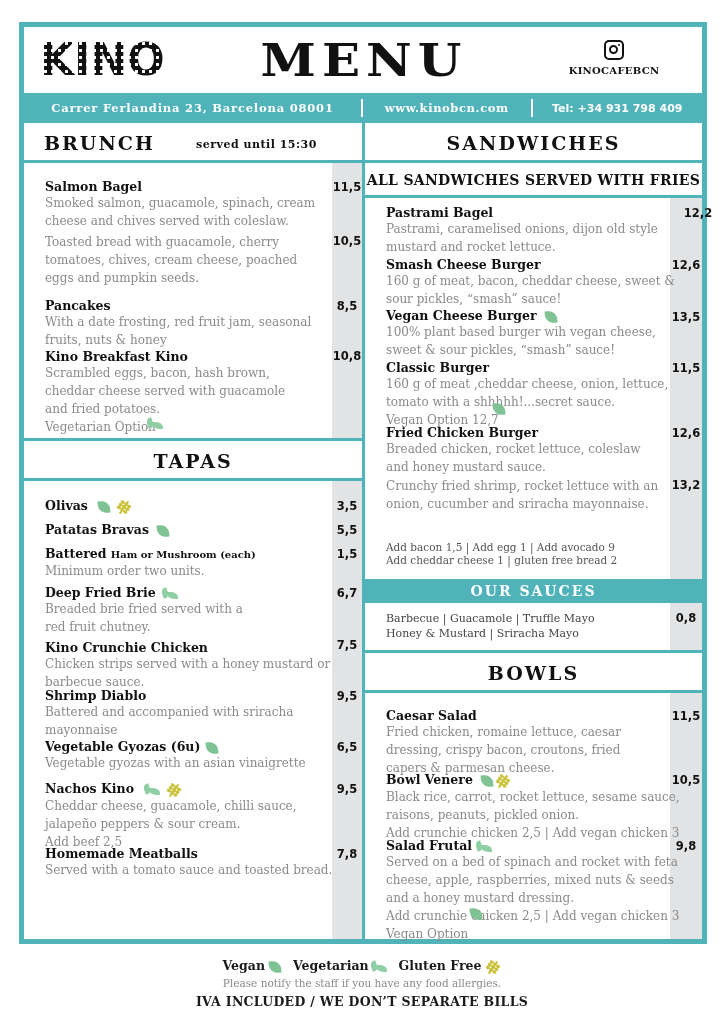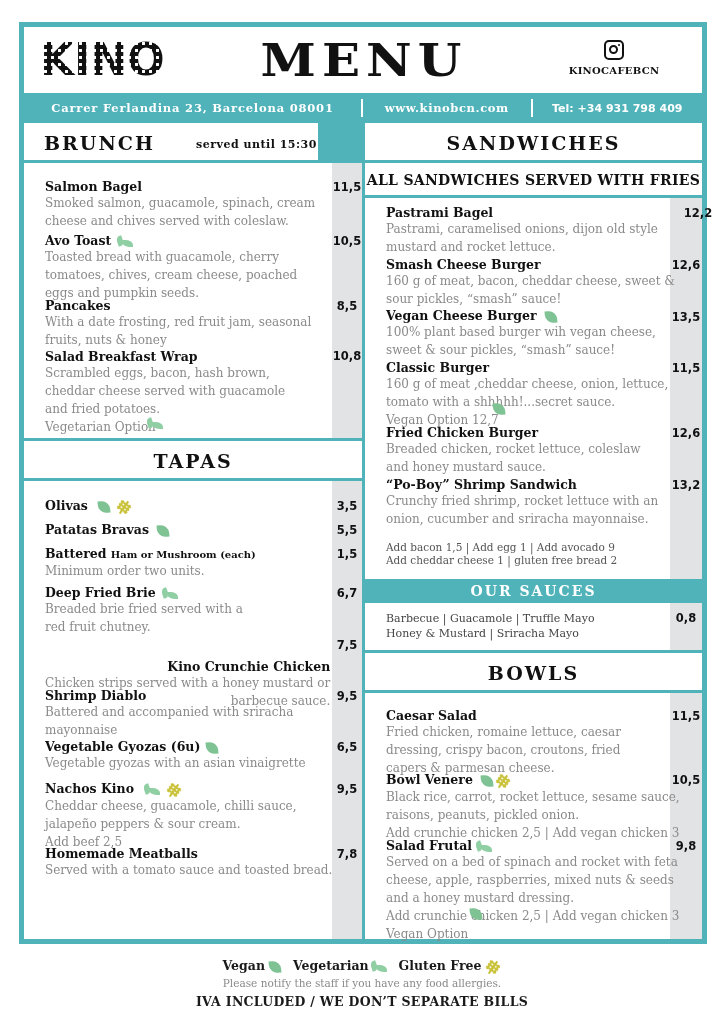--- a/index.html
+++ b/index.html
@@ -66,52 +66,51 @@
 </div>
 
 <div class="info">
   <div class="a">Carrer Ferlandina 23, Barcelona 08001</div>
   <div class="sep"></div>
   <div class="b">www.kinobcn.com</div>
   <div class="sep"></div>
   <div class="c">Tel: +34 931 798 409</div>
 </div>
 
-<div class="sec-title" style="left:24px; top:123px; width:294px; height:37px;">
+<div class="sec-title" style="left:24px; top:123px; width:338px; height:37px;">
   <span style="position:absolute; left:20px; top:9px; font-size:19px; letter-spacing:2px;">BRUNCH</span>
   <span style="position:absolute; left:172px; top:15px; font-size:11px; letter-spacing:0.5px;">served until 15:30</span>
 </div>
 <div class="panel" style="left:24px; top:163px; width:338px; height:275px;">
   <div class="price-strip" style="left:308px; top:0; width:30px; height:275px;"></div>
 </div>
 
 <div class="item" style="left:45px; top:179px;">
   <div class="item-name">Salmon Bagel</div>
   <div class="item-desc">Smoked salmon, guacamole, spinach, cream
 cheese and chives served with coleslaw.</div>
 </div>
 <div class="price" style="left:332px; top:180px; width:30px;">11,5</div>
 
 <div class="item" style="left:45px; top:233px;">
-  <div class="item-name"><span>Avo Toast</span><span class="ic leaf-veg"></span></div>
   <div class="item-desc">Toasted bread with guacamole, cherry
 tomatoes, chives, cream cheese, poached
 eggs and pumpkin seeds.</div>
 </div>
 <div class="price" style="left:332px; top:234px; width:30px;">10,5</div>
 
 <div class="item" style="left:45px; top:298px;">
   <div class="item-name">Pancakes</div>
   <div class="item-desc">With a date frosting, red fruit jam, seasonal
 fruits, nuts &amp; honey</div>
 </div>
 <div class="price" style="left:332px; top:299px; width:30px;">8,5</div>
 
 <div class="item" style="left:45px; top:349px;">
-  <div class="item-name">Salad Breakfast Wrap</div>
+  <div class="item-name">Kino Breakfast Kino</div>
   <div class="item-desc">Scrambled eggs, bacon, hash brown,
 cheddar cheese served with guacamole
 and fried potatoes.
 Vegetarian Option</div>
 </div>
 <span class="ic leaf-veg" style="position:absolute; left:147px; top:418px; margin:0;"></span>
 <div class="price" style="left:332px; top:349px; width:30px;">10,8</div>
 
 <div class="sec-title" style="left:24px; top:441px; width:338px; height:37px;">
   <span style="display:block; padding-top:9px; font-size:19px; letter-spacing:2px;">TAPAS</span>
@@ -136,21 +135,21 @@
 </div>
 <div class="price" style="left:332px; top:547px; width:30px;">1,5</div>
 
 <div class="item" style="left:45px; top:585px;">
   <div class="item-name"><span>Deep Fried Brie</span><span class="ic leaf-veg"></span></div>
   <div class="item-desc">Breaded brie fried served with a
 red fruit chutney.</div>
 </div>
 <div class="price" style="left:332px; top:586px; width:30px;">6,7</div>
 
-<div class="item" style="left:45px; top:659px;text-align:right;">
+<div class="item" style="left:45px; top:640px;">
   <div class="item-name">Kino Crunchie Chicken</div>
   <div class="item-desc">Chicken strips served with a honey mustard or
 barbecue sauce.</div>
 </div>
 <div class="price" style="left:332px; top:638px; width:30px;">7,5</div>
 
 <div class="item" style="left:45px; top:688px;">
   <div class="item-name">Shrimp Diablo</div>
   <div class="item-desc">Battered and accompanied with sriracha
 mayonnaise</div>
@@ -218,21 +217,20 @@
 <div class="price" style="left:670px; top:361px; width:32px;">11,5</div>
 
 <div class="item" style="left:386px; top:425px;">
   <div class="item-name">Fried Chicken Burger</div>
   <div class="item-desc">Breaded chicken, rocket lettuce, coleslaw
 and honey mustard sauce.</div>
 </div>
 <div class="price" style="left:670px; top:426px; width:32px;">12,6</div>
 
 <div class="item" style="left:386px; top:477px;">
-  <div class="item-name">“Po-Boy” Shrimp Sandwich</div>
   <div class="item-desc">Crunchy fried shrimp, rocket lettuce with an
 onion, cucumber and sriracha mayonnaise.</div>
 </div>
 <div class="price" style="left:670px; top:478px; width:32px;">13,2</div>
 
 <div class="note" style="left:386px; top:541px;">Add bacon 1,5 | Add egg 1 | Add avocado 9
 Add cheddar cheese 1 | gluten free bread 2</div>
 
 <div style="position:absolute; left:365px; top:580px; width:337px; height:22px; text-align:center;">
   <span style="display:block; padding-top:3px; font-weight:bold; font-size:14px; letter-spacing:2px; color:#fff;">OUR SAUCES</span>

